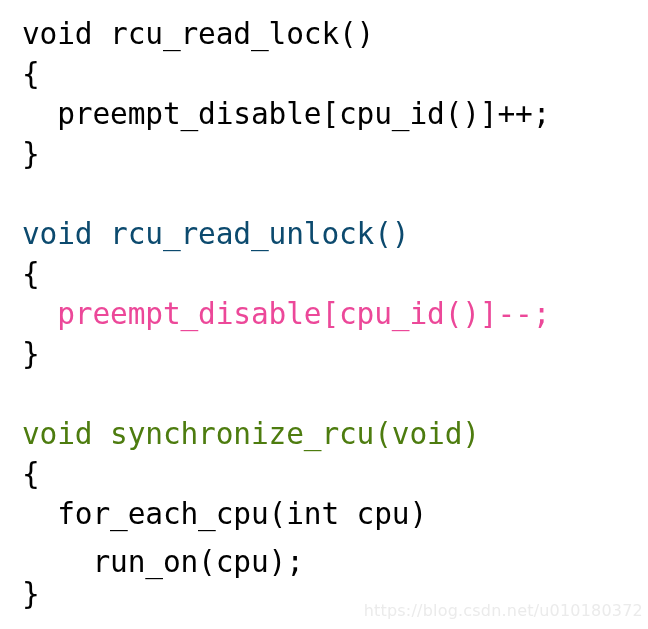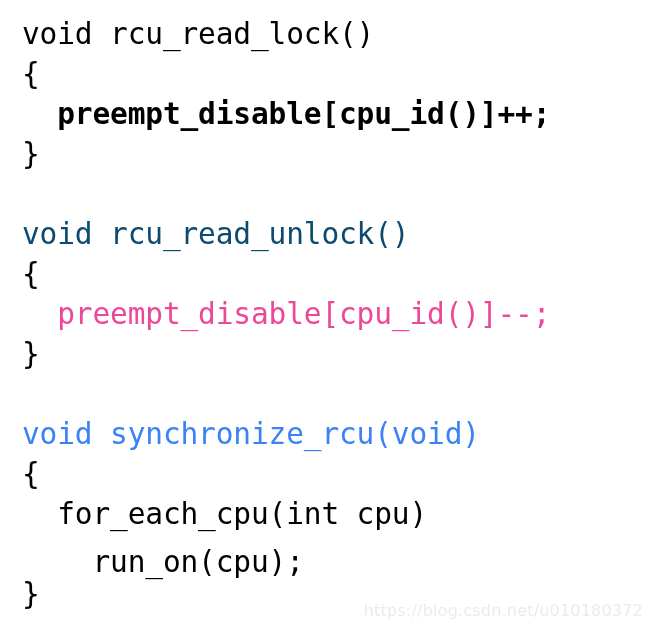--- a/index.html
+++ b/index.html
@@ -52,28 +52,28 @@
     letter-spacing: 0.2px;
     user-select: none;
   }
 </style>
 </head>
 <body style="background: rgb(255, 255, 255);">
 
 <div id="code-block">
     <div class="code-line" style="top: 14px; color: rgb(0, 0, 0);">void rcu_read_lock()</div>
     <div class="code-line" style="top: 54px; color: rgb(0, 0, 0);">{</div>
-    <div class="code-line" style="top: 94px; color: rgb(0, 0, 0); font-weight: bold;">  preempt_disable[cpu_id()]++;</div>
+    <div class="code-line" style="top: 94px; color: rgb(0, 0, 0);">  preempt_disable[cpu_id()]++;</div>
     <div class="code-line" style="top: 134px; color: rgb(0, 0, 0);">}</div>
     <div class="code-line blank" style="top: 174px; color: rgb(0, 0, 0);"></div>
     <div class="code-line" style="top: 214px; color: #0c4a6e;">void rcu_read_unlock()</div>
     <div class="code-line" style="top: 254px; color: rgb(0, 0, 0);">{</div>
     <div class="code-line" style="top: 294px; color: #ec4899;">  preempt_disable[cpu_id()]--;</div>
     <div class="code-line" style="top: 334px; color: rgb(0, 0, 0);">}</div>
     <div class="code-line blank" style="top: 374px; color: rgb(0, 0, 0);"></div>
-    <div class="code-line" style="top: 414px; color: #3b82f6;">void synchronize_rcu(void)</div>
+    <div class="code-line" style="top: 414px; color: #4d7c0f;">void synchronize_rcu(void)</div>
     <div class="code-line" style="top: 454px; color: rgb(0, 0, 0);">{</div>
     <div class="code-line" style="top: 494px; color: rgb(0, 0, 0);">  for_each_cpu(int cpu)</div>
     <div class="code-line" style="top: 542px; color: rgb(0, 0, 0);">    run_on(cpu);</div>
     <div class="code-line" style="top: 574px; color: rgb(0, 0, 0);">}</div>
   </div>
 
 <div id="watermark" style="color: rgb(235, 235, 235);">https://blog.csdn.net/u010180372</div>
 
 </body></html>

